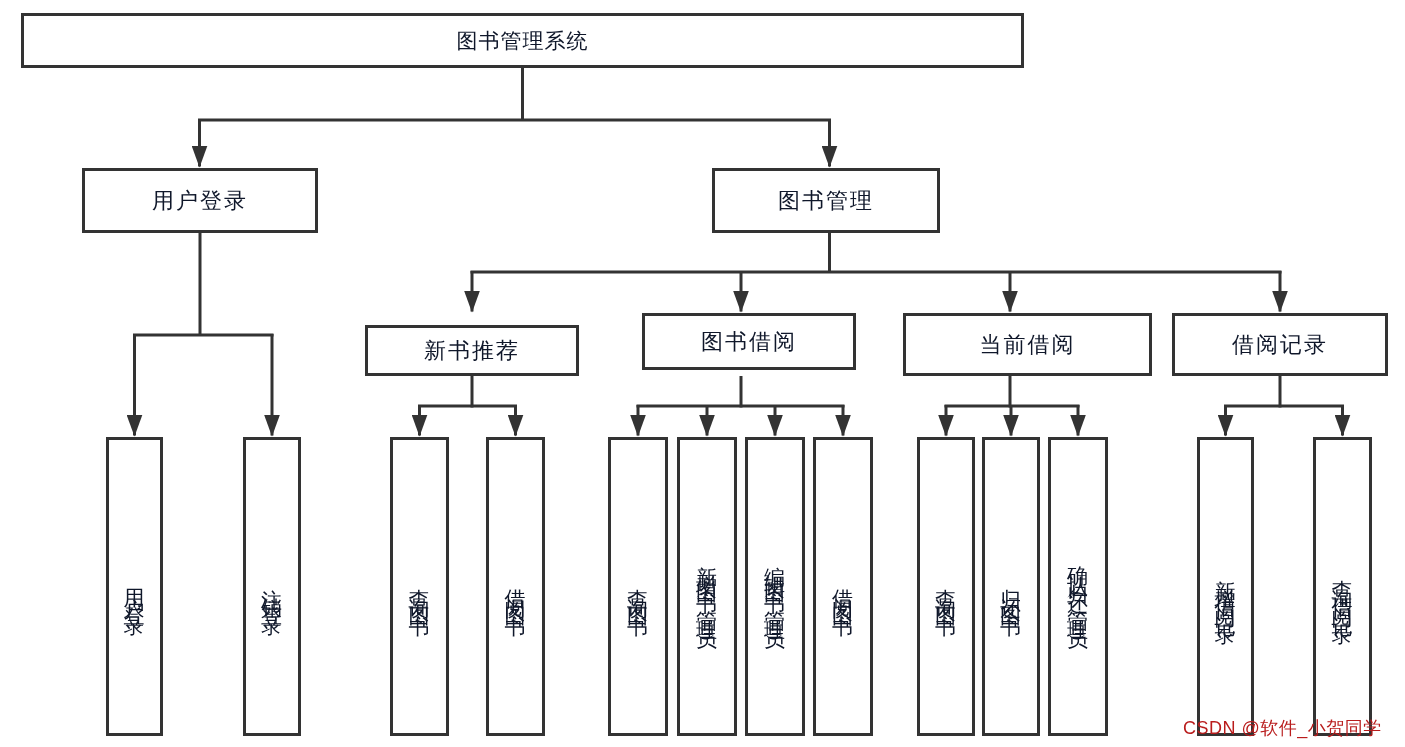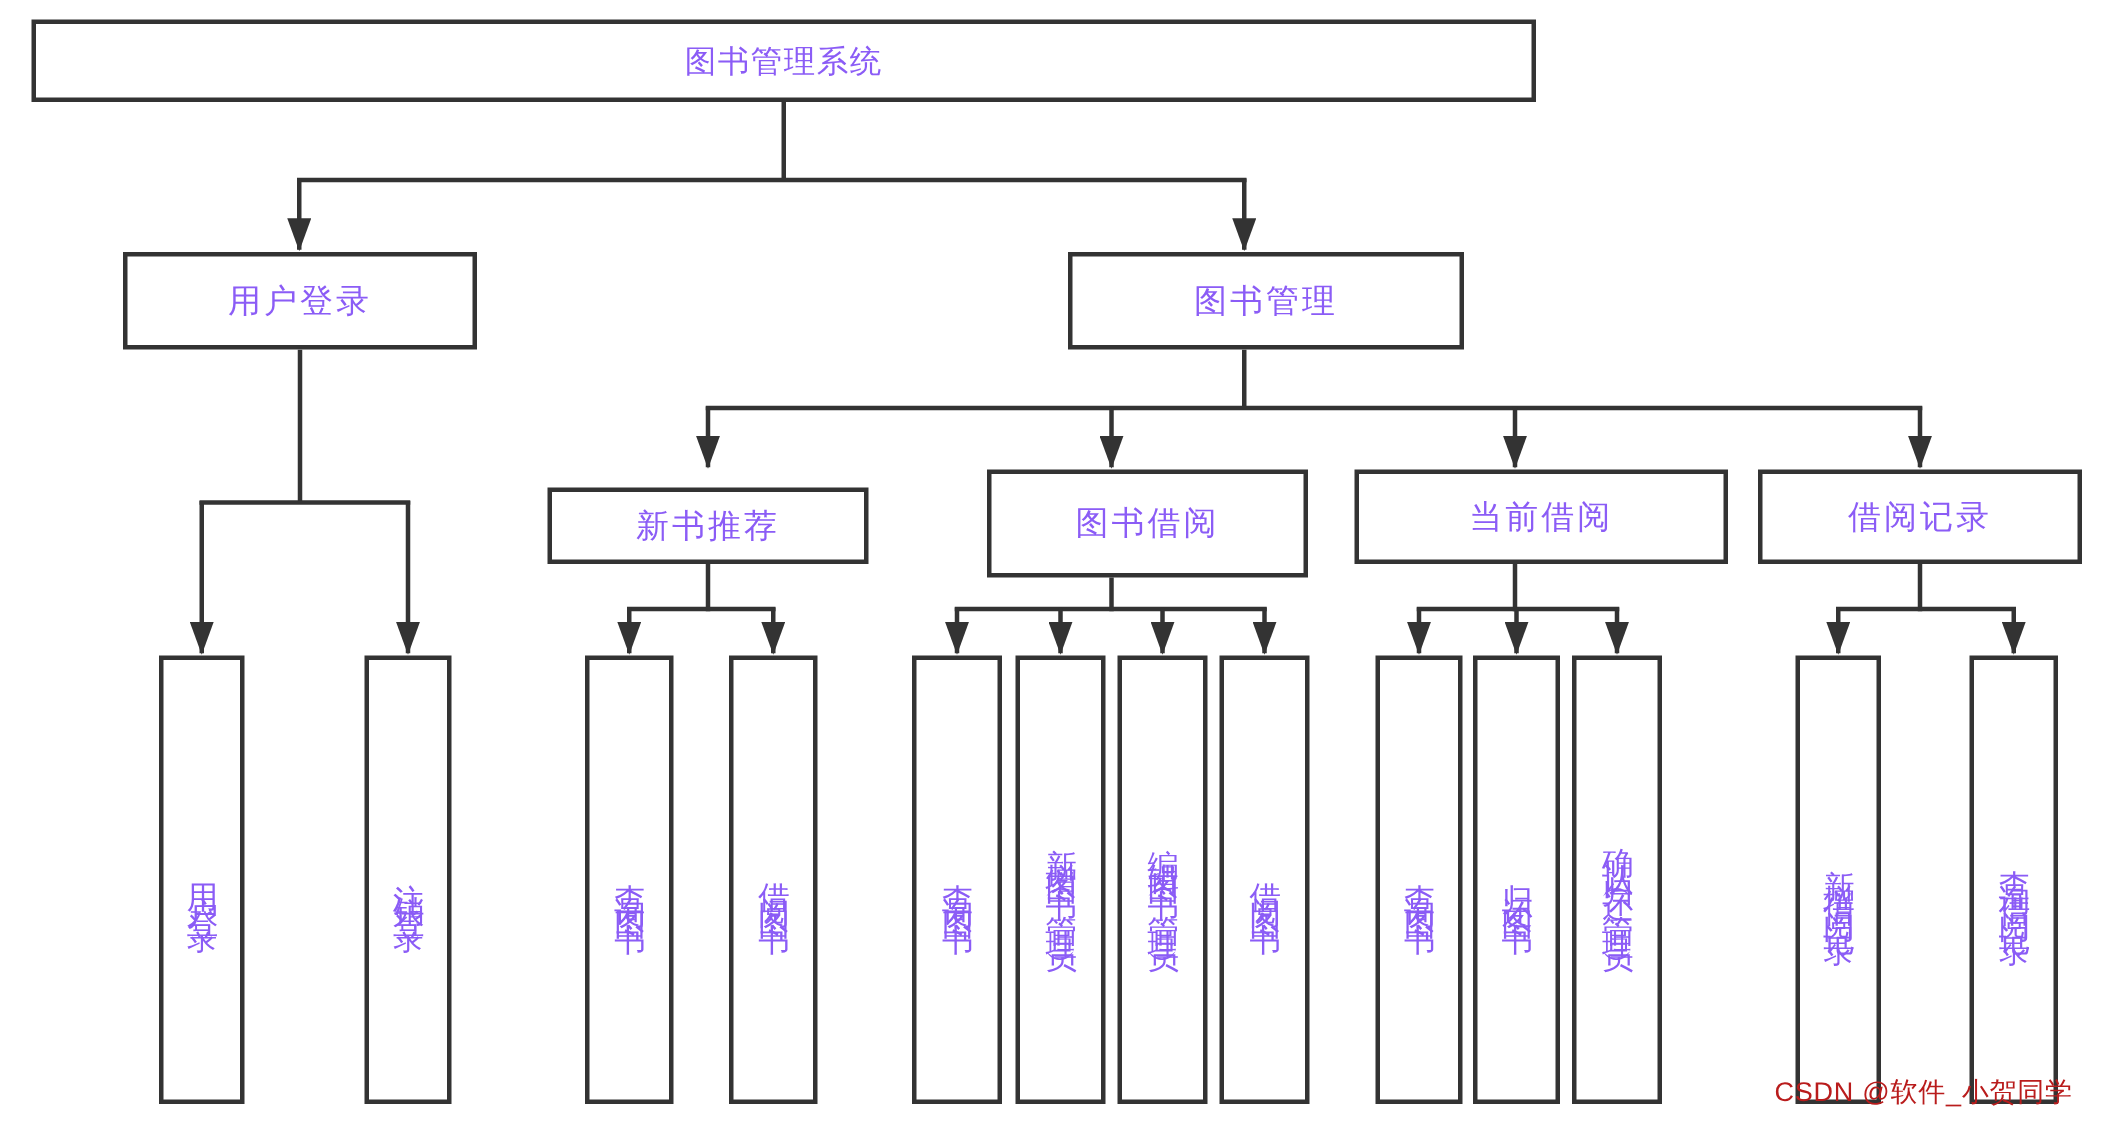--- a/index.html
+++ b/index.html
@@ -9,21 +9,21 @@
     background:#ffffff;
     font-family:"Liberation Sans","DejaVu Sans",sans-serif;
     overflow:hidden;
   }
   svg.connectors{position:absolute;left:0;top:0;z-index:1;}
   .box{
     position:absolute;
     box-sizing:border-box;
     border:3px solid #333333;
     background:#ffffff;
-    color:#8b5cf6;
+    color:#0f172a;
     display:flex;
     align-items:center;
     justify-content:center;
     z-index:2;
   }
   .h{font-size:22px;letter-spacing:2px;white-space:nowrap;}
   .title{font-size:21px;letter-spacing:1px;}
   .v{
     writing-mode:vertical-rl;
     font-size:21px;
@@ -89,24 +89,24 @@
     <path d="M946 405 V435.5" marker-end="url(#arw)"></path>
     <path d="M1011 405 V435.5" marker-end="url(#arw)"></path>
     <path d="M1078 405 V435.5" marker-end="url(#arw)"></path>
     <path d="M1225.5 405 V435.5" marker-end="url(#arw)"></path>
     <path d="M1342.5 405 V435.5" marker-end="url(#arw)"></path>
   </svg>
 
   <div class="box h title" style="left:21px;top:13px;width:1003px;height:55px">图书管理系统</div>
 
   <div class="box h" style="left:82px;top:168px;width:236px;height:65px">用户登录</div>
-  <div class="box h" style="left:712px;top:168px;width:264px;height:65px">图书管理</div>
+  <div class="box h" style="left:712px;top:168px;width:228px;height:65px">图书管理</div>
 
   <div class="box h" style="left:365px;top:325px;width:214px;height:51px">新书推荐</div>
-  <div class="box h" style="left:658px;top:313px;width:214px;height:72px">图书借阅</div>
+  <div class="box h" style="left:642px;top:313px;width:214px;height:57px">图书借阅</div>
   <div class="box h" style="left:903px;top:313px;width:249px;height:63px">当前借阅</div>
   <div class="box h" style="left:1172px;top:313px;width:216px;height:63px">借阅记录</div>
 
   <div class="box v" style="left:106px;top:437px;width:57px;height:299px">用户登录</div>
   <div class="box v" style="left:243px;top:437px;width:58px;height:299px">注销登录</div>
 
   <div class="box v" style="left:390px;top:437px;width:59px;height:299px">查询图书</div>
   <div class="box v" style="left:486px;top:437px;width:59px;height:299px">借阅图书</div>
 
   <div class="box v" style="left:608px;top:437px;width:60px;height:299px">查询图书</div>

